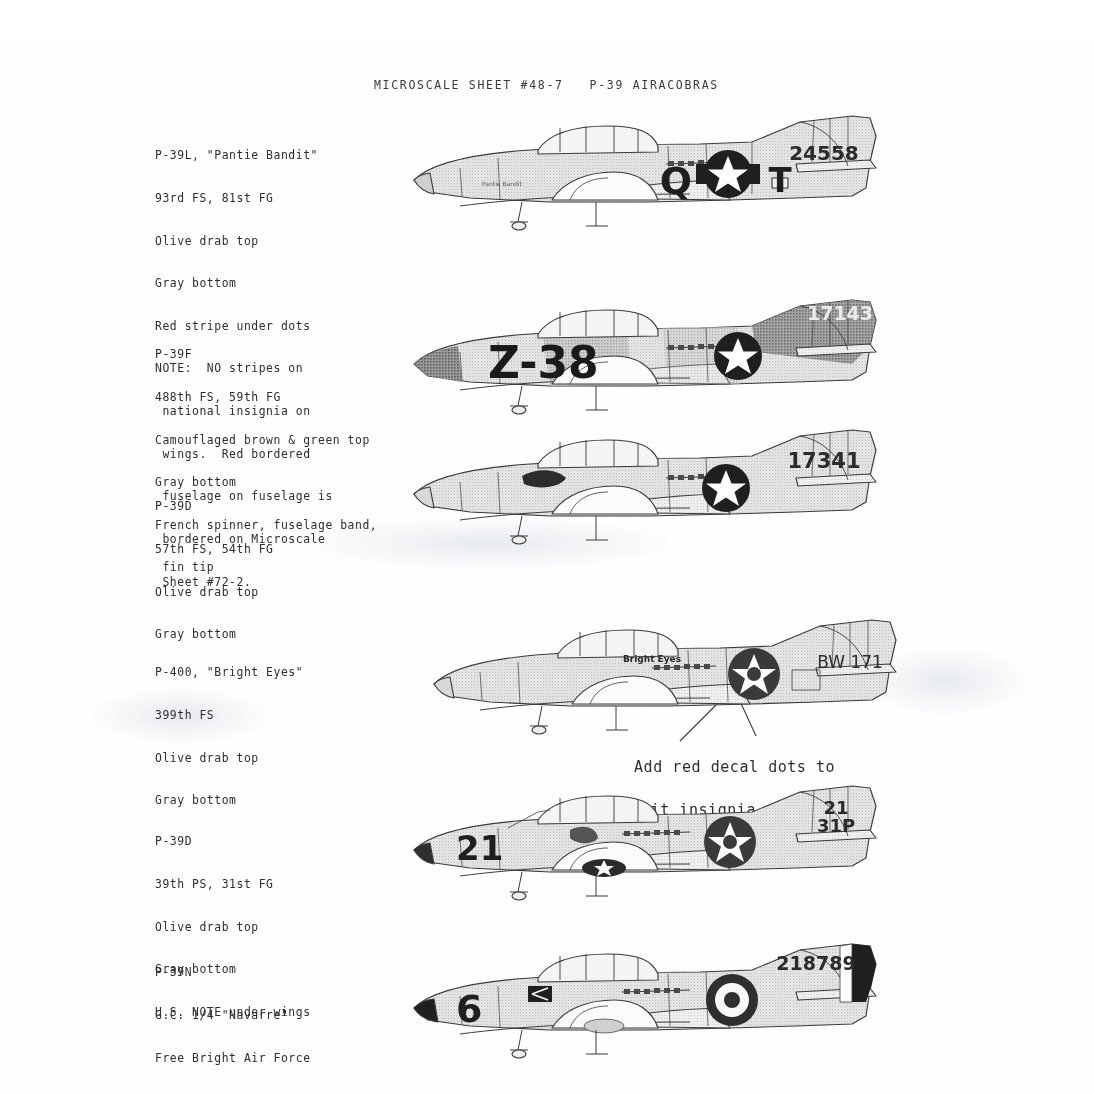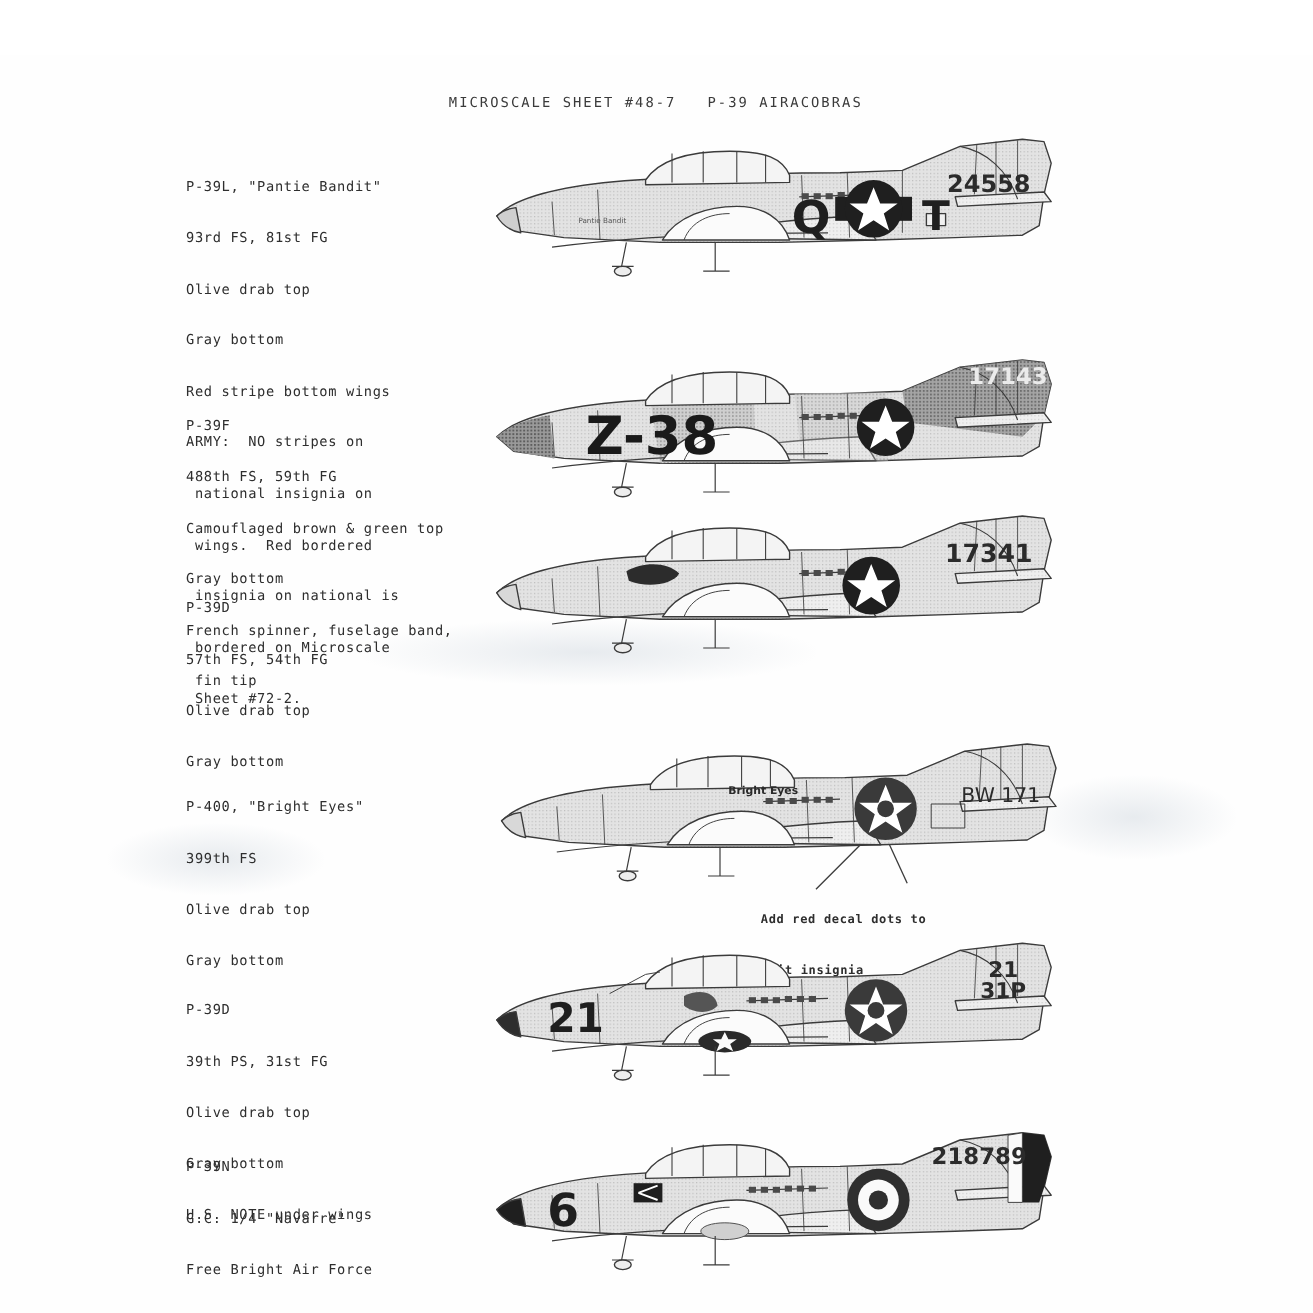--- a/index.html
+++ b/index.html
@@ -39,26 +39,25 @@
     line-height: 14.2px;
     letter-spacing: 0.55px;
     color: #2e2e2e;
     white-space: pre;
   }
   .caption .ln { display: block; }
 
   
   .annotation {
     position: absolute;
-    font-size: 10px;
+    font-size: 15px;
     line-height: 14.2px;
     letter-spacing: 0.55px;
     color: #2e2e2e;
     white-space: pre;
-    font-weight: bold;
   }
   .annotation .ln { display:block; }
   .annotation .ln.ind { padding-left: 7px; }
 
   
   .profile {
     position: absolute;
   }
   .profile svg { display: block; }
 
@@ -86,25 +85,25 @@
   <div class="smudge" style="left:300px; top:470px; width:380px; height:55px;"></div>
   <div class="smudge" style="left:860px; top:600px; width:170px; height:70px;"></div>
 
   <div class="sheet-header">MICROSCALE SHEET #48-7   P-39 AIRACOBRAS</div>
 
   <div class="caption" style="left:155px; top:74px;">
     <span class="ln">P-39L, "Pantie Bandit"</span>
     <span class="ln">93rd FS, 81st FG</span>
     <span class="ln">Olive drab top</span>
     <span class="ln">Gray bottom</span>
-    <span class="ln">Red stripe bottom wings</span>
-    <span class="ln">ARMY:  NO stripes on</span>
+    <span class="ln">Red stripe under dots</span>
+    <span class="ln">NOTE:  NO stripes on</span>
     <span class="ln"> national insignia on</span>
     <span class="ln"> wings.  Red bordered</span>
-    <span class="ln"> insignia on national is</span>
+    <span class="ln"> fuselage on fuselage is</span>
     <span class="ln"> bordered on Microscale</span>
     <span class="ln"> Sheet #72-2.</span>
   </div>
 
   <div class="caption" style="left:155px; top:273px;">
     <span class="ln">P-39F</span>
     <span class="ln">488th FS, 59th FG</span>
     <span class="ln">Camouflaged brown &amp; green top</span>
     <span class="ln">Gray bottom</span>
     <span class="ln">French spinner, fuselage band,</span>
@@ -323,21 +322,21 @@
 
       <g>
         <circle cx="326" cy="72" r="24" fill="#1f1f1f"></circle>
         <polygon points="326,54 331.5,67.5 346,67.5 334.5,76 339,90 326,81.5 313,90 317.5,76 306,67.5 320.5,67.5" fill="#ffffff"></polygon>
       </g>
 
       <text x="424" y="52" font-family="'DejaVu Sans','Liberation Sans',sans-serif" font-size="21" font-weight="bold" fill="#2b2b2b" text-anchor="middle">17341</text>
     </svg>
   </div>
 
-  <div class="profile" style="left:404px; top:560px;">
+  <div class="profile" style="left:420px; top:560px;">
     <svg width="500" height="140" viewBox="0 0 500 140">
       <g stroke="#3b3b3b" fill="none" stroke-width="1.15" stroke-linejoin="round">
         <path d="M14,78 C30,62 70,52 130,48 C190,44 250,42 300,42
                  L352,40 L400,20 L452,14 L470,16 L476,34 L470,60
                  L466,86 L452,94 L396,96 L330,98 L250,100 L150,100
                  L70,96 L28,90 Z" fill="url(#hatchLight)"></path>
         <path d="M14,78 C18,74 22,72 30,71 L34,92 C24,90 18,85 14,78 Z" fill="#d8d8d8"></path>
         <path d="M138,48 C150,30 176,24 208,24 C238,24 252,30 258,44
                  L258,50 L138,52 Z" fill="#f4f4f4"></path>
         <path d="M160,26 L160,50 M186,24 L186,50 M214,24 L214,50 M238,27 L238,50" stroke-width="0.9"></path>

